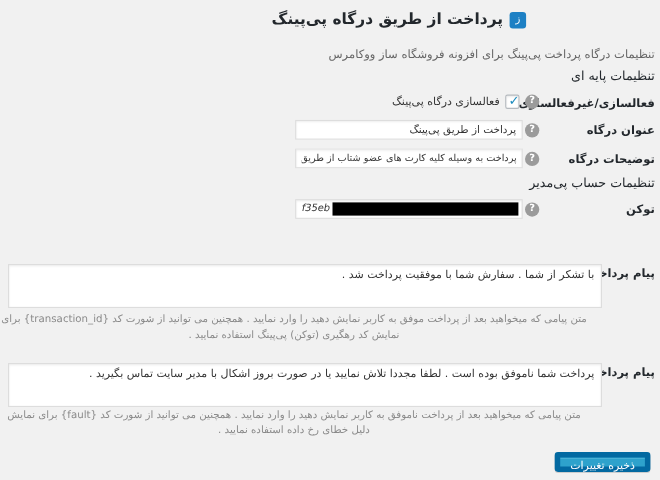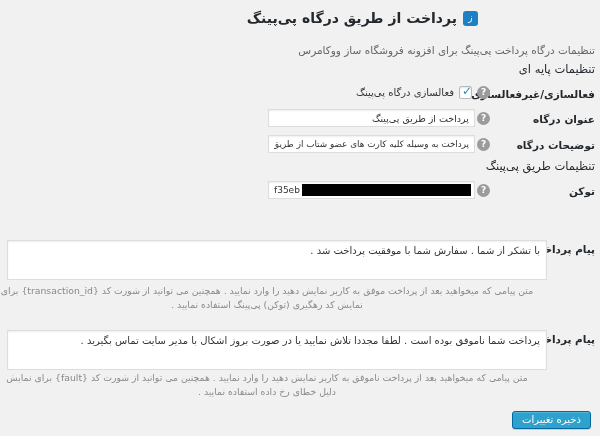--- a/index.html
+++ b/index.html
@@ -54,21 +54,21 @@
   }
   .inp-title { top:109px; }
   .inp-desc { top:135px; font-size:8.8px; }
 
   .token-box {
     position:absolute; top:181px; right:125px; width:207px; height:18px;
     background:#fff; border:1px solid #ddd;
     box-shadow:inset 0 1px 2px rgba(0,0,0,.07);
     direction:ltr; display:flex; align-items:center; padding:2px 3px 2px 5px; gap:2px;
   }
-  .token-text { font-size:9px; color:#333; flex:0 0 auto; }
+  .token-text { font-size:9px; color:#333; flex:0 0 auto;font-style:italic; }
   .redaction { flex:1 1 auto; height:12px; background:#000; }
 
   .msg-textarea {
     position:absolute; right:53px; width:540px; height:40px;
     background:#fff; border:1px solid #ddd;
     box-shadow:inset 0 1px 2px rgba(0,0,0,.07);
     font-family:inherit; font-size:10px; color:#333; padding:3px 6px;
     direction:rtl; resize:none; overflow:hidden; line-height:1.3;
   }
   .ta-success { top:240px; }
@@ -76,21 +76,21 @@
 
   .field-help {
     position:absolute; right:63px; width:540px; text-align:center;
     font-size:9.3px; color:#8a8a8a; line-height:1.5;
   }
   .help-success { top:284px; }
   .help-failed { top:371px; }
 
   .save-button {
     position:absolute; top:411px; right:9px;
-    background:#2ea2cc; border:1px solid #0369a1; border-radius:3px;
+    background:#2ea2cc; border:5px solid #0369a1; border-radius:3px;
     box-shadow:inset 0 1px 0 rgba(120,200,230,.5), 0 1px 0 rgba(0,0,0,.15);
     color:#fff; font-family:inherit; font-size:10px; padding:2px 9px 3px; height:18px;
     cursor:pointer; white-space:nowrap;
   }
   .lbl-enable { top:88px; }
   .lbl-title { top:113px;margin-left:24px; }
   .lbl-desc { top:139px; }
   .lbl-token { top:185px; }
   .lbl-success { top:243px; }
   .lbl-failed { top:333px; }
@@ -122,21 +122,21 @@
   </div>
 
   <div class="field-label lbl-title">عنوان درگاه</div>
   <span class="tip tip-abs tip-title">?</span>
   <input class="text-input inp-title" type="text" value="پرداخت از طریق پی‌پینگ" style="">
 
   <div class="field-label lbl-desc">توضیحات درگاه</div>
   <span class="tip tip-abs tip-desc">?</span>
   <input class="text-input inp-desc" type="text" value="پرداخت به وسیله کلیه کارت های عضو شتاب از طریق درگاه پی‌پینگ" style="">
 
-  <h3 class="section-title sec-account">تنظیمات طریق پی‌پینگ</h3>
+  <h3 class="section-title sec-account">تنظیمات حساب پی‌مدیر</h3>
 
   <div class="field-label lbl-token">توکن</div>
   <span class="tip tip-abs tip-token">?</span>
   <div class="token-box">
     <span class="token-text">f35eb</span>
     <span class="redaction"></span>
   </div>
 
 
   <div class="field-label lbl-success">پیام پرداخت موفق</div>

